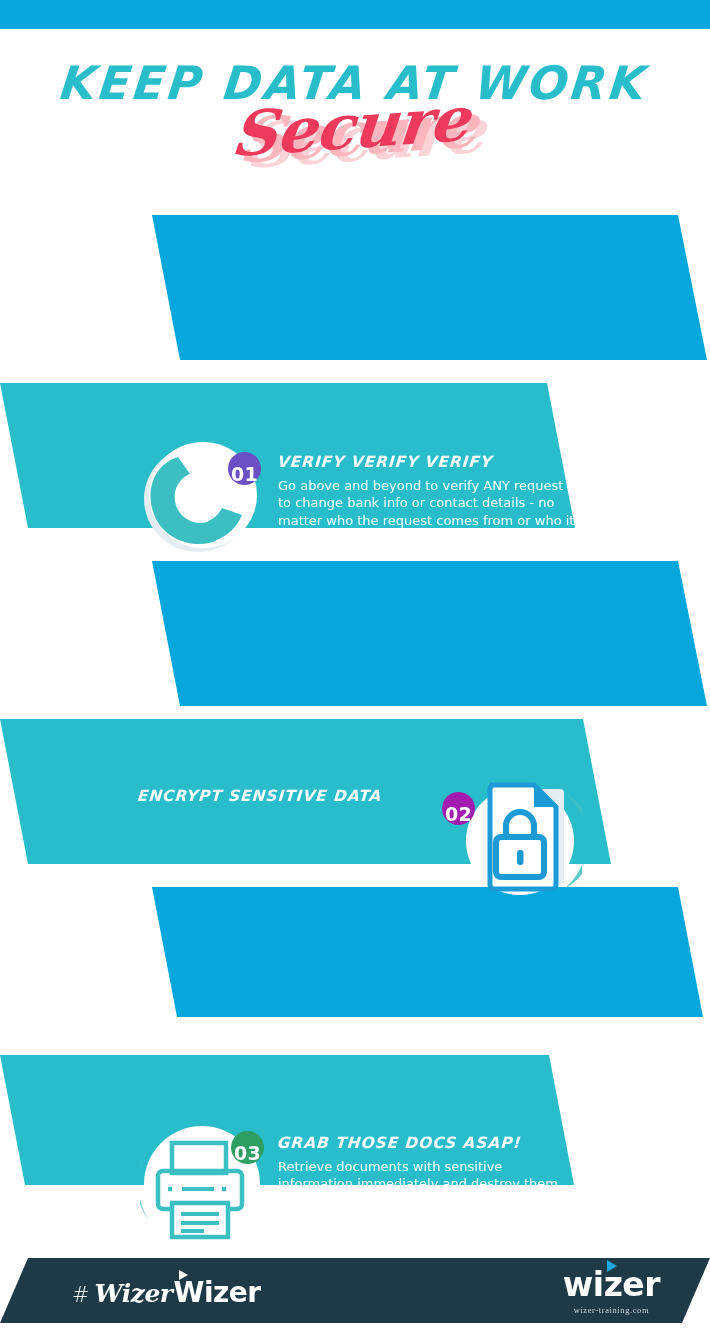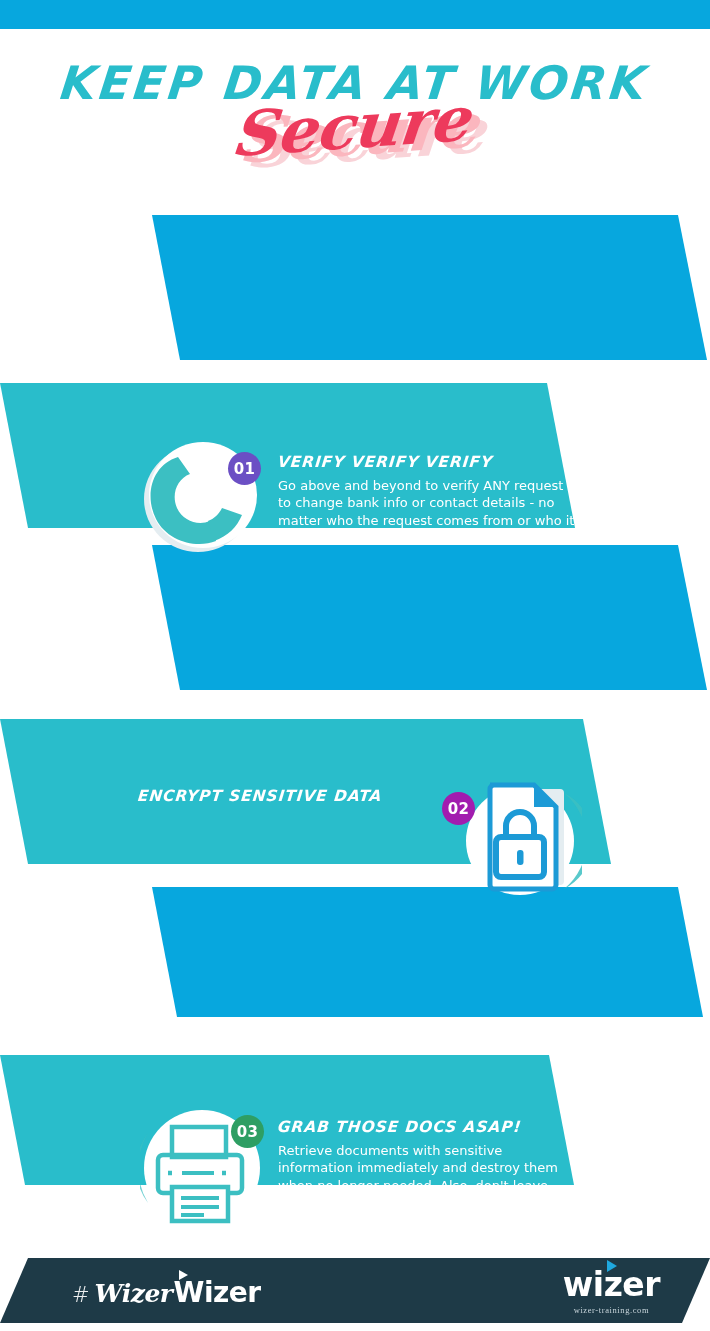--- a/index.html
+++ b/index.html
@@ -68,23 +68,23 @@
   .body{
     font-family:"DejaVu Sans", sans-serif;
     font-size:13px; line-height:17.3px; color:#ffffff;
   }
   .body .u{ font-style:italic; text-decoration:underline; }
 
   
   .badge{
     position:absolute; z-index:12;
     width:33px; height:33px; border-radius:50%;
-    color:#fff; font-size:15px; font-weight:bold;
-    font-family:"DejaVu Sans", sans-serif;
-    display:flex; align-items:center; justify-content:center;
+    color:#fff; font-size:19px; font-weight:bold;
+    font-family:"DejaVu Sans", sans-serif;
+    display:flex; align-items:flex-end; justify-content:center;
     letter-spacing:0.3px;
   }
 
   
   .iconbox{ position:absolute; z-index:8; }
 
   
   .footer{
     position:absolute; left:0; bottom:0; width:710px; height:91px;
   }
@@ -184,21 +184,21 @@
       <path d="M54 66 v-11 a14 14 0 0 1 28 0 v11" fill="none" stroke="#1C9AD6" stroke-width="6"></path>
       <rect x="65" y="79" width="6.5" height="15" rx="3" fill="#1C9AD6"></rect>
     </svg>
   </div>
 
   <div class="badge" style="left:442px; top:409px; background:#a21caf;">
     <span>02</span>
   </div>
 </div>
 
-<div class="section" style="left:0;top:545px;width:710px;height:145px;">
+<div class="section" style="left:0;top:561px;width:710px;height:145px;">
   <div class="panel" style="background:#07A7DE; clip-path:polygon(152px 0, 678px 0, 707px 145px, 180px 145px);"></div>
 
   <div class="iconbox" style="left:140px; top:558px; width:125px; height:130px;">
     <svg width="125" height="130" viewBox="0 0 125 130" style="position:absolute;left:0;top:0;">
       <ellipse cx="62" cy="65" rx="58" ry="58" fill="#FFFFFF"></ellipse>
       <path d="M8 30 a58 58 0 0 0 0 70 a68 68 0 0 1 0 -70z" fill="#3CBFC2" opacity="0.7"></path>
 
       <rect x="32" y="24" width="54" height="30" fill="none" stroke="#3CBFC2" stroke-width="4.5"></rect>
 
       <rect x="18" y="52" width="84" height="38" rx="5" fill="none" stroke="#3CBFC2" stroke-width="4.5"></rect>

